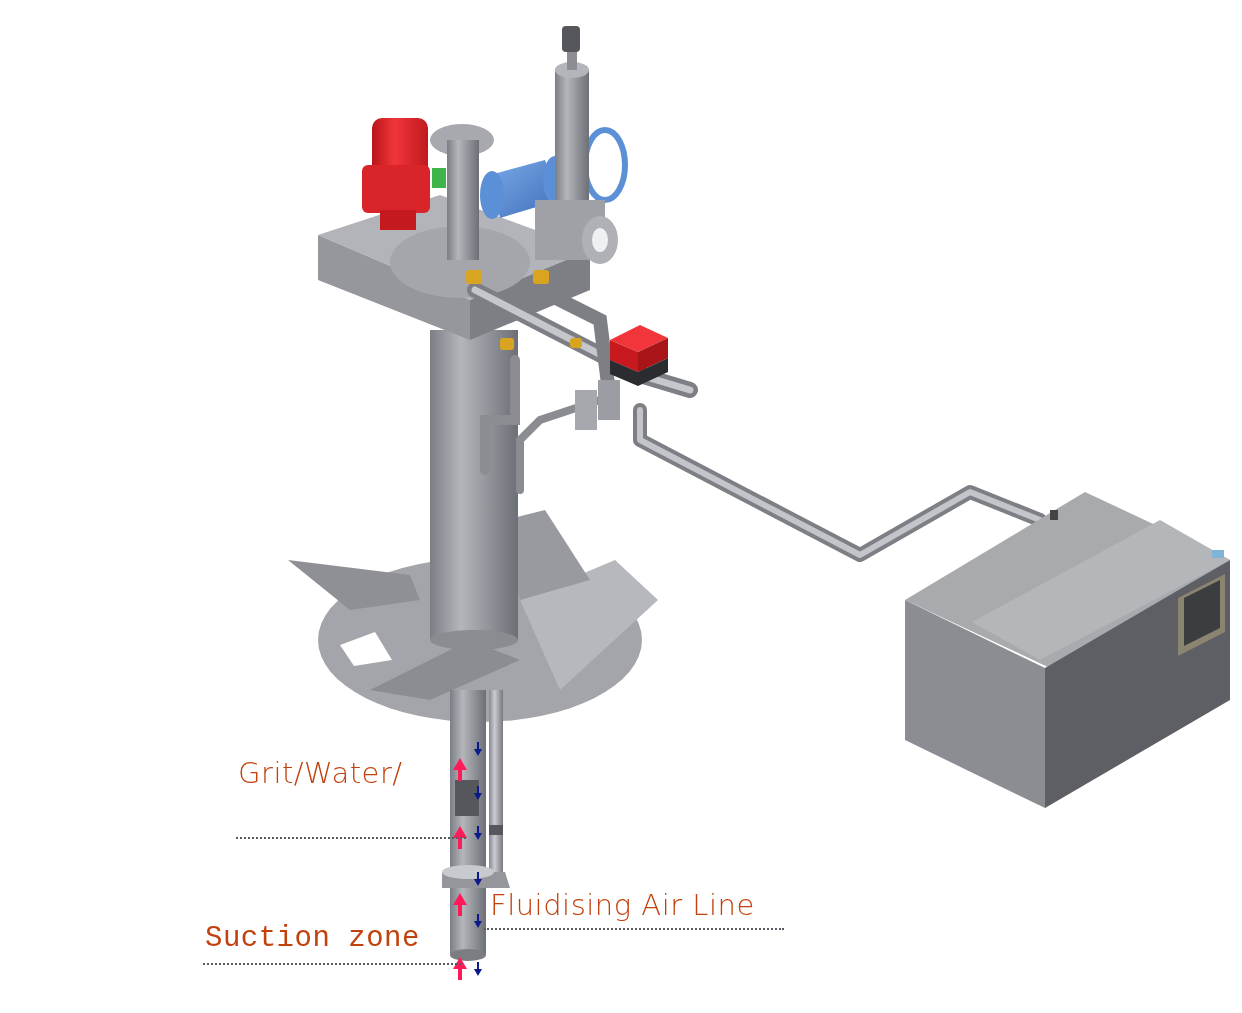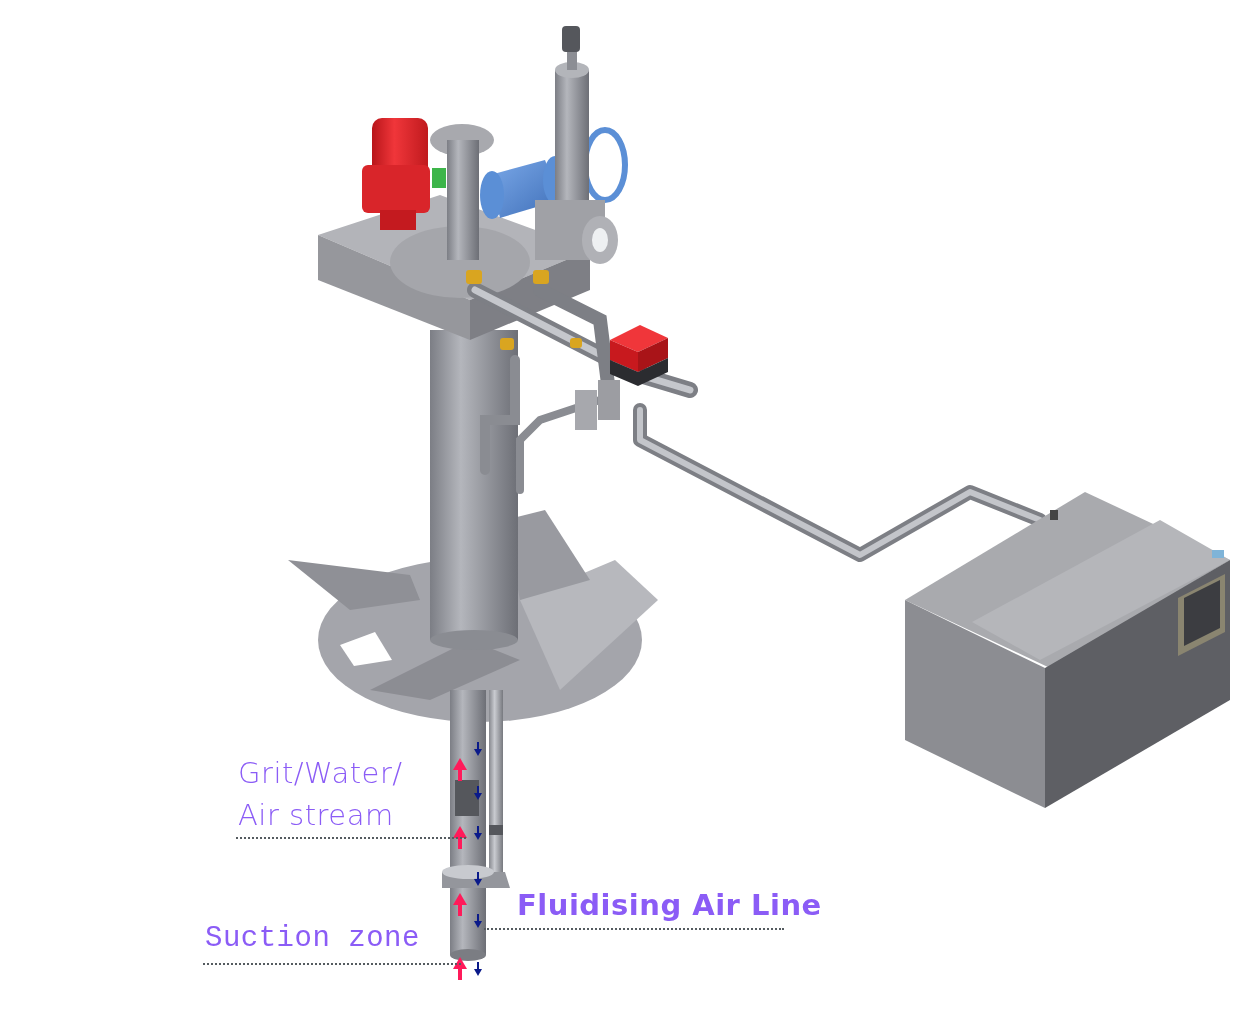--- a/index.html
+++ b/index.html
@@ -1,19 +1,19 @@
 <!DOCTYPE html>
 <html><head>
 <meta charset="utf-8">
 <style>
   html, body { margin:0; padding:0; background:#ffffff; }
   body { width:1242px; height:1013px; position:relative; overflow:hidden;
          font-family:"DejaVu Sans", sans-serif; }
   #scene { position:absolute; left:0; top:0; }
-  .label { position:absolute; color:#8b5cf6; font-family:"DejaVu Sans", sans-serif;
+  .label { position:absolute; color:#c2410c; font-family:"DejaVu Sans", sans-serif;
            font-weight:200; font-size:29px; letter-spacing:0.5px; line-height:1.45; white-space:nowrap; }
   .leader { position:absolute; height:0; border-top:2px dotted #555b60; }
 </style>
 </head>
 <body>
 
 <svg id="scene" width="1242" height="1013" viewBox="0 0 1242 1013" xmlns="http://www.w3.org/2000/svg">
   <defs>
     <linearGradient id="colGrad" x1="0" x2="1" y1="0" y2="0">
       <stop offset="0" stop-color="#7c7e85"></stop>
@@ -157,25 +157,24 @@
       <rect x="477" y="914" width="2" height="8"></rect>
         <polygon points="478,928 474,921 482,921"></polygon>
       <rect x="477" y="962" width="2" height="8"></rect>
         <polygon points="478,976 474,969 482,969"></polygon>
     </g>
   </g>
 </svg>
 
 <div class="label" style="left:238px; top:752px;">
   <div>Grit/Water/</div>
-  <div>Air stream</div>
 </div>
 <div class="leader" style="left:236px; top:837px; width:230px;"></div>
 
-<div class="label" style="left:517px; top:884px;font-weight:bold;">
+<div class="label" style="left:490px; top:884px;">
   <div>Fluidising Air Line</div>
 </div>
 <div class="leader" style="left:484px; top:928px; width:300px;"></div>
 
 <div class="label" style="left:205px; top:918px;font-family:Liberation Mono, monospace;">
   <div>Suction zone</div>
 </div>
 <div class="leader" style="left:203px; top:963px; width:258px;"></div>
 
 </body></html>

